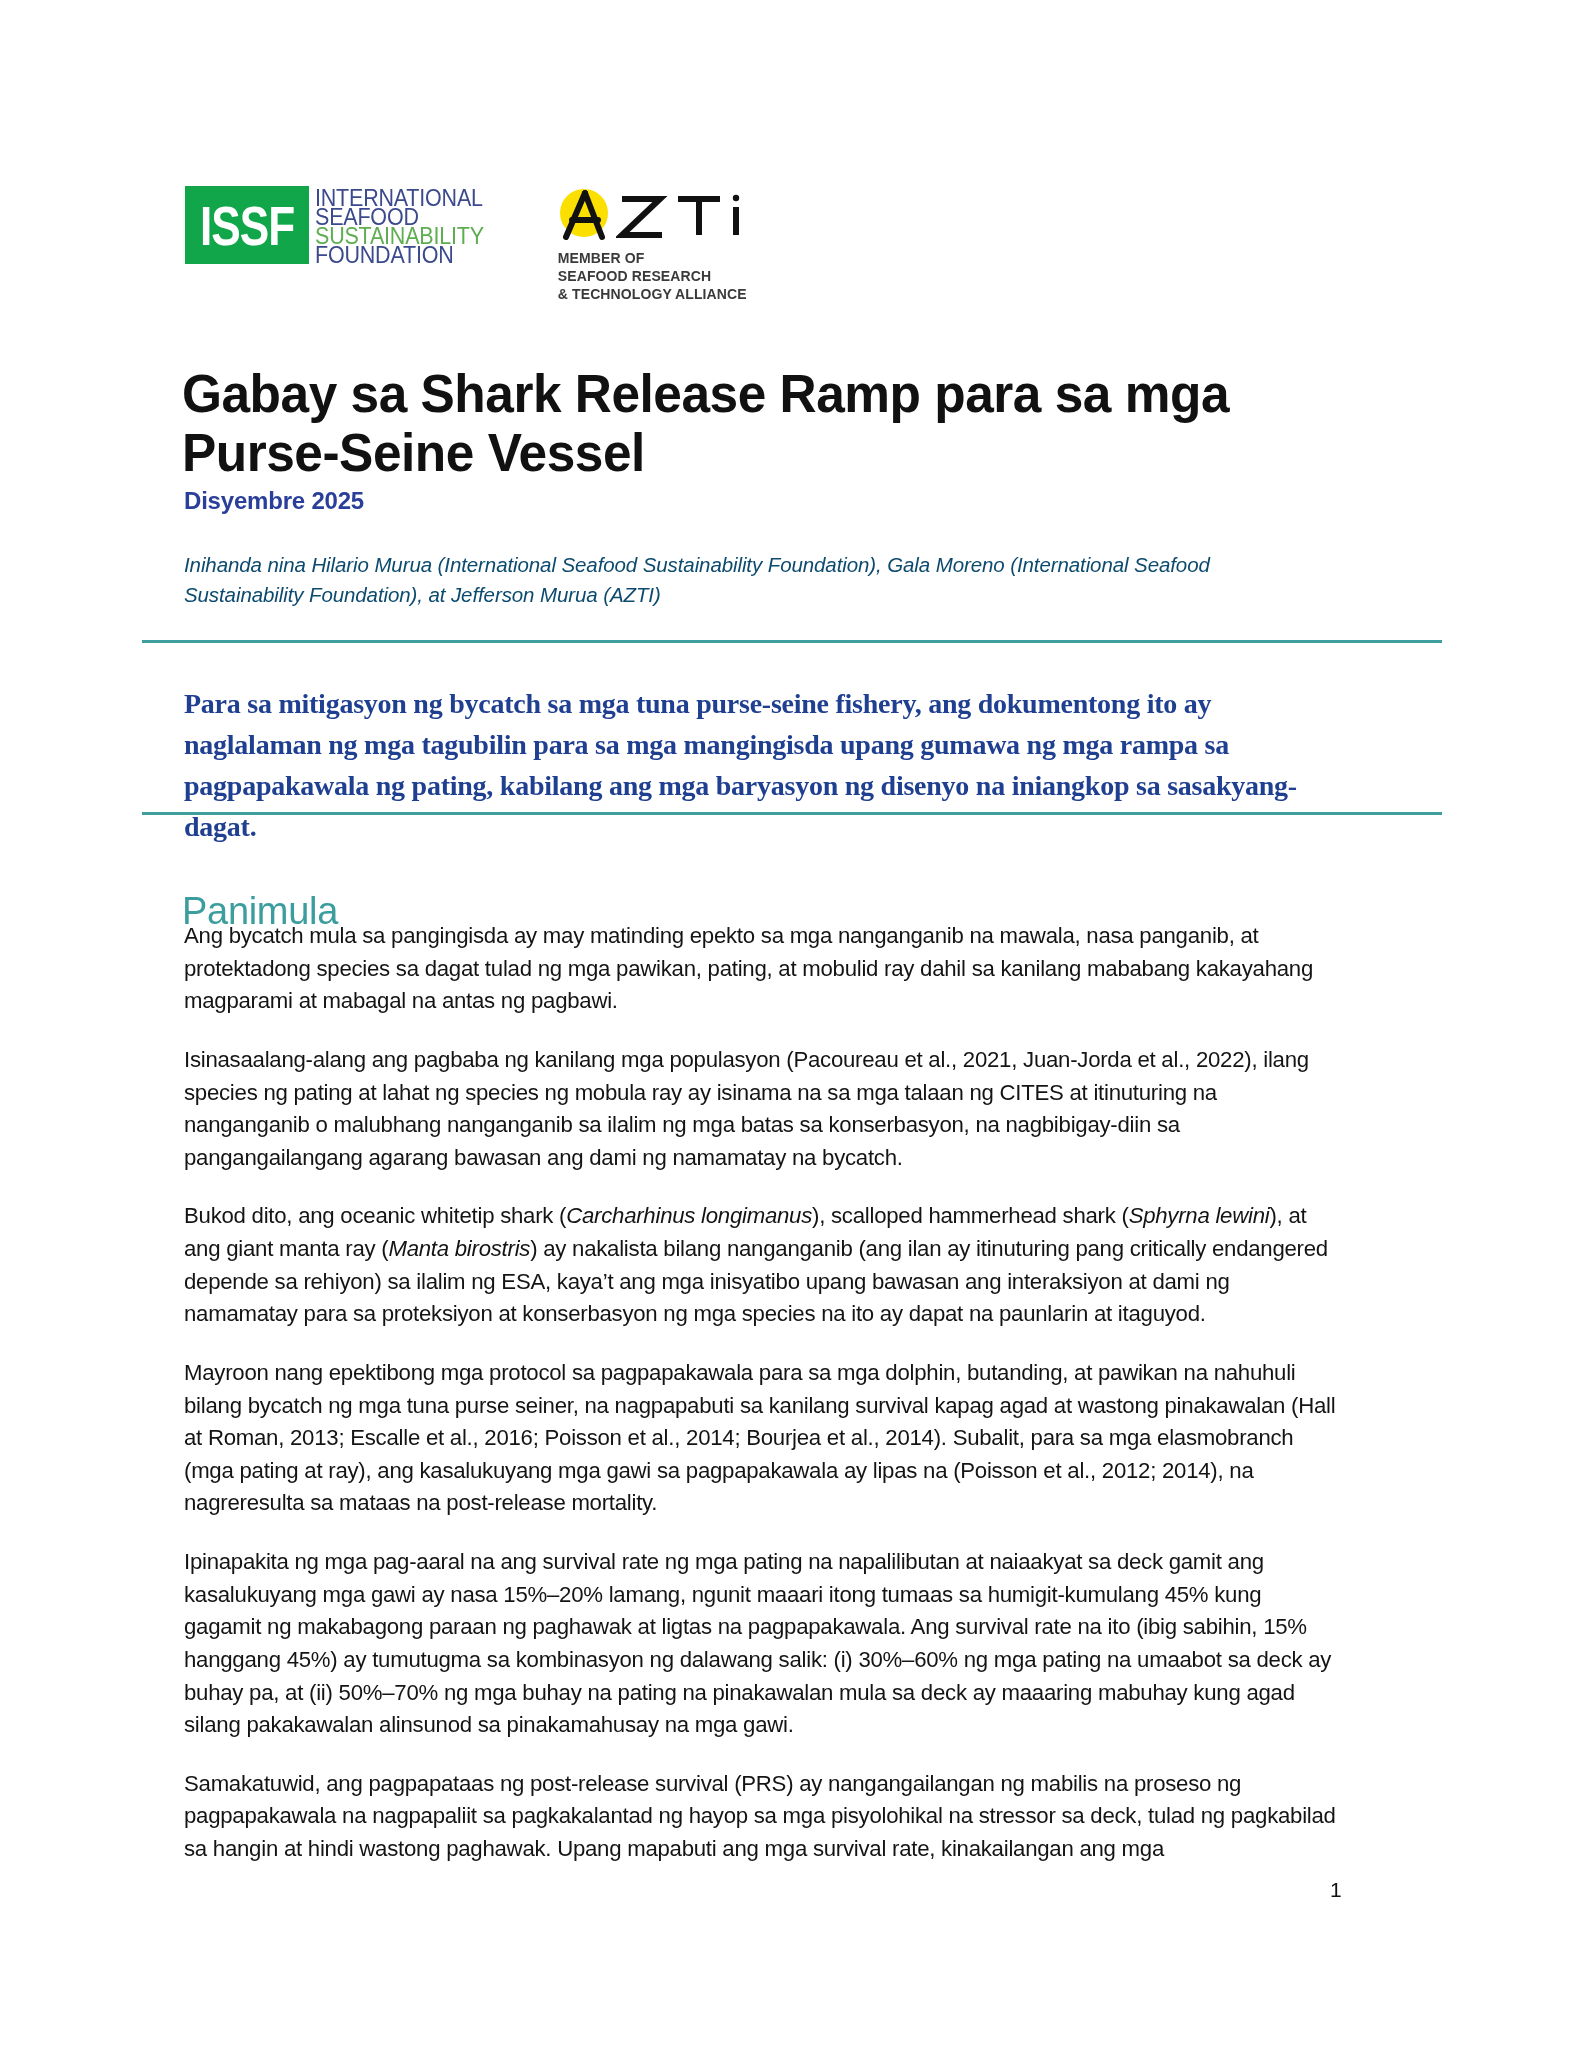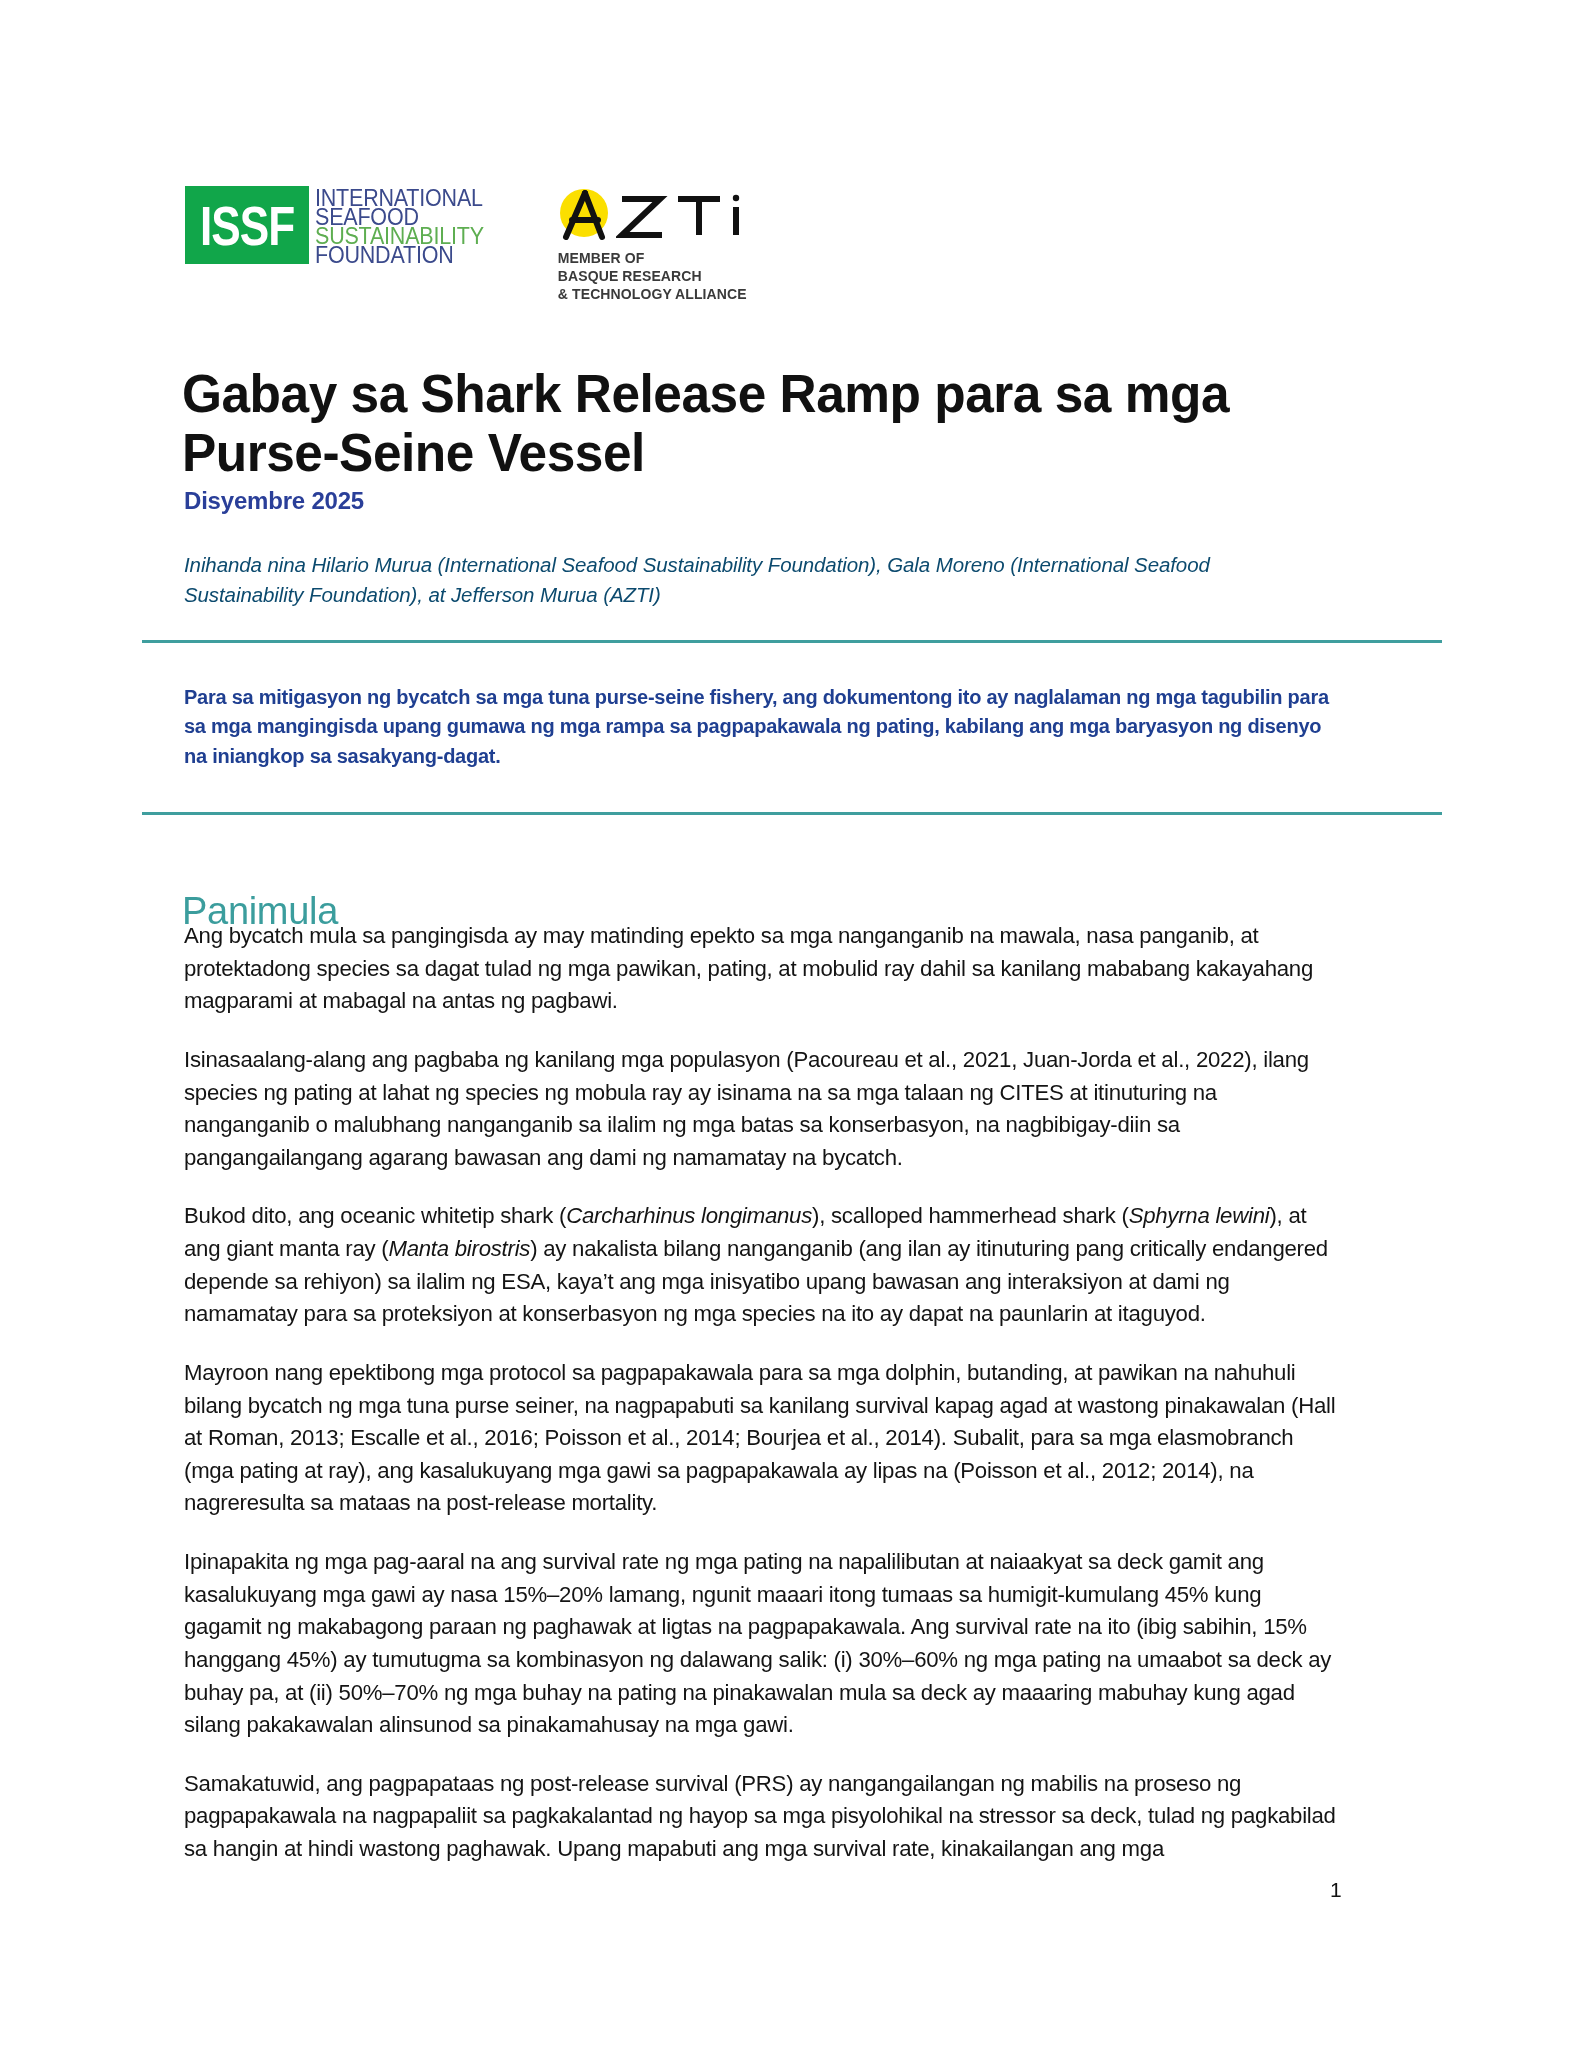--- a/index.html
+++ b/index.html
@@ -155,23 +155,23 @@
     background: #3f9e9e;
   }
   .rule.top { top: 640px; }
   .rule.bottom { top: 812px; }
 
   .abstract {
     position: absolute;
     left: 184px;
     top: 683px;
     width: 1160px;
-    font-family: Liberation Sans, sans-serif;
-    font-weight: 700;
-    font-size: 20px;
+    font-family: Liberation Serif, serif;
+    font-weight: 700;
+    font-size: 28px;
     line-height: 1.47;
     color: #1f3f91;
     letter-spacing: -0.25px;
   }
 
   
   .section-heading {
     position: absolute;
     left: 182px;
     top: 858px;
@@ -241,21 +241,21 @@
           <svg width="130" height="56" viewBox="0 0 130 56" aria-hidden="true">
             <path d="M6 12 L44 12 L6 48 L46 48" stroke="#111" stroke-width="6" fill="none" stroke-linejoin="miter" stroke-linecap="butt"></path>
             <path d="M62 12 L104 12 M83 12 L83 48" stroke="#111" stroke-width="6" fill="none" stroke-linecap="butt"></path>
             <path d="M120 20 L120 48" stroke="#111" stroke-width="6" fill="none" stroke-linecap="butt"></path>
             <circle cx="120" cy="11" r="3.2" fill="#111"></circle>
           </svg>
         </div>
       </div>
       <div class="azti-sub">
         <div>MEMBER OF</div>
-        <div>BASQUE RESEARCH</div>
+        <div>SEAFOOD RESEARCH</div>
         <div>&amp; TECHNOLOGY ALLIANCE</div>
       </div>
     </div>
   </div>
 
   <h1 class="doc-title">Gabay sa Shark Release Ramp para sa mga Purse-Seine Vessel</h1>
   <div class="doc-date">Disyembre 2025</div>
   <div class="doc-authors">Inihanda nina Hilario Murua (International Seafood Sustainability Foundation), Gala Moreno (International Seafood Sustainability Foundation), at Jefferson Murua (AZTI)</div>
 
   <div class="rule top"></div>

